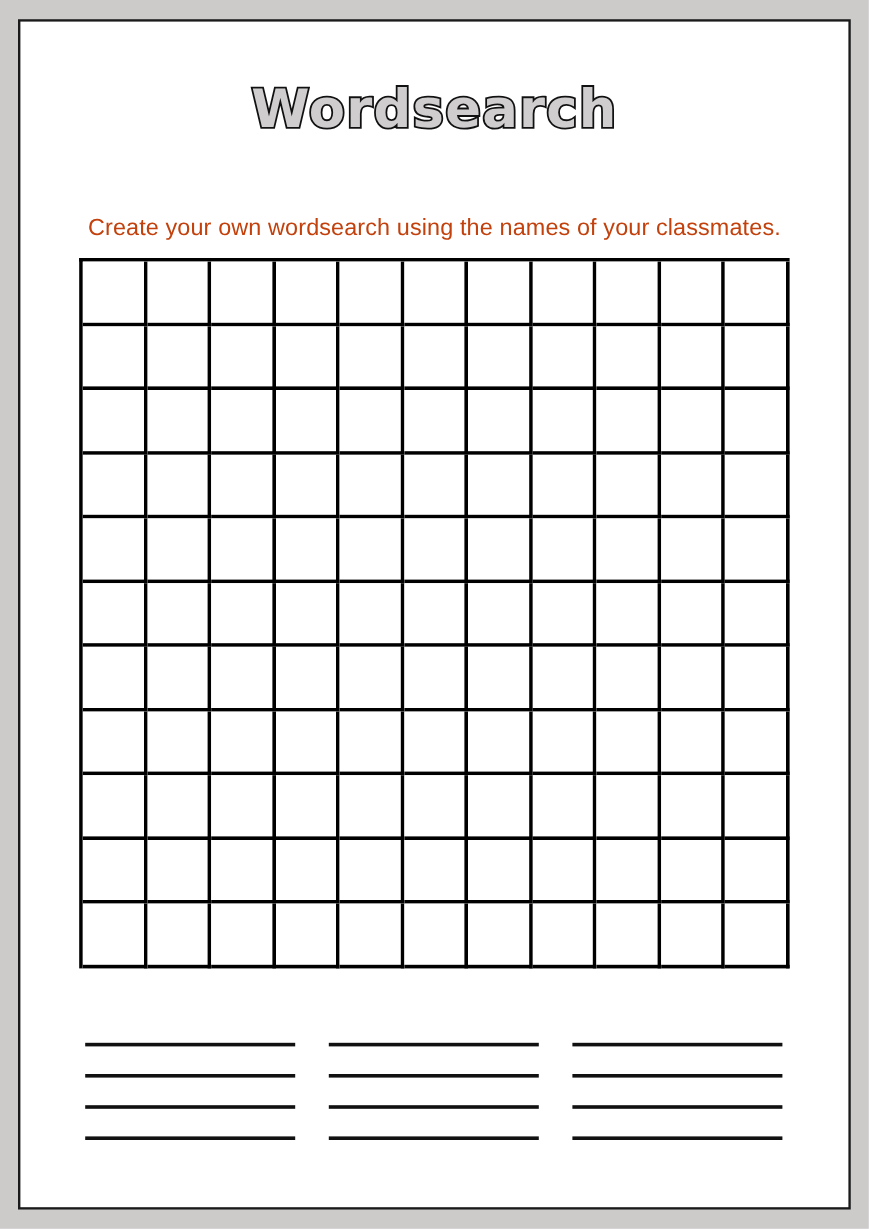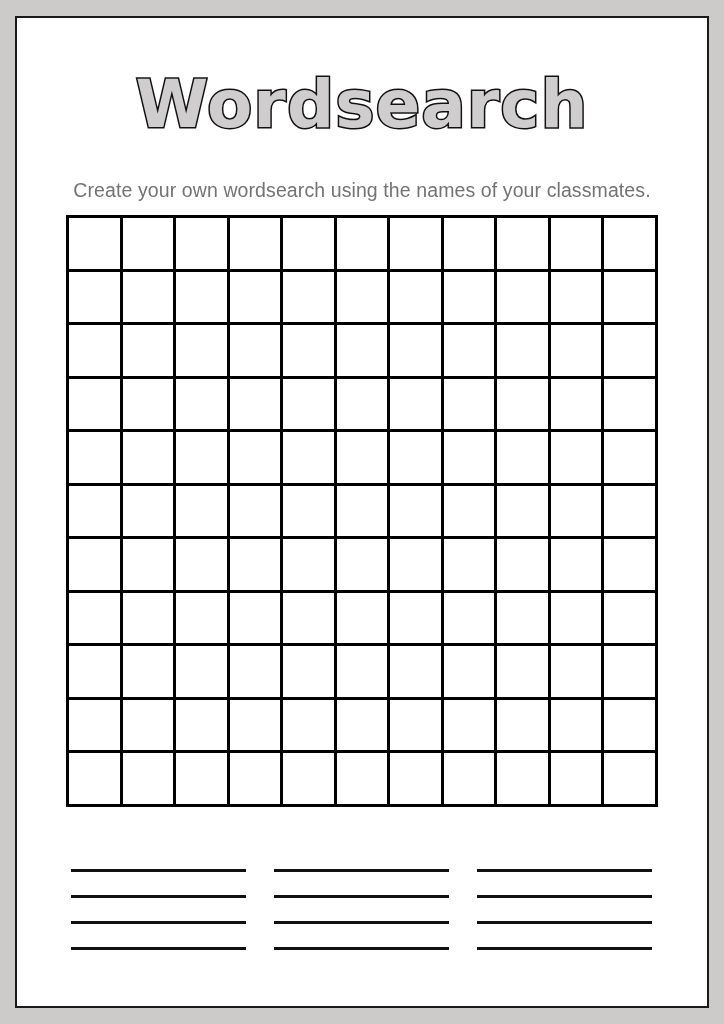--- a/index.html
+++ b/index.html
@@ -8,28 +8,28 @@
     position:relative; overflow:hidden;
     font-family:"DejaVu Sans", sans-serif;
   }
   .page {
     position:absolute; left:15px; top:16px; width:690px; height:988px;
     background:#ffffff; border:2px solid #1a1a1a;
   }
   .title {
     position:absolute; left:0; right:0; top:48px; text-align:center;
     font-family:"DejaVu Sans", sans-serif; font-weight:bold;
-    font-size:66px; letter-spacing:1px;
+    font-size:44px; letter-spacing:1px;
     color:#cfcdcd;
     -webkit-text-stroke:3px #111;
     paint-order:stroke fill;
   }
   .subtitle {
     position:absolute; left:0; right:0; top:161px; text-align:center;
-    font-family:"Liberation Sans", sans-serif; font-size:19.5px; color:#737373;
+    font-family:"Liberation Sans", sans-serif; font-size:19.5px; color:#c2410c;
     letter-spacing:0.1px;
   }
   .grid {
     position:absolute; left:66px; top:215px; width:592px; height:592px;
     display:grid; grid-template-columns:repeat(11,1fr); grid-template-rows:repeat(11,1fr);
     border-top:3px solid #000; border-left:3px solid #000; box-sizing:border-box;
   }
   .cell { border-right:3px solid #000; border-bottom:3px solid #000; background:#fff; }
   .lines { position:absolute; left:71px; top:869px; width:581px; height:84px; }
   .line { position:absolute; width:175px; height:3px; background:#111; }

